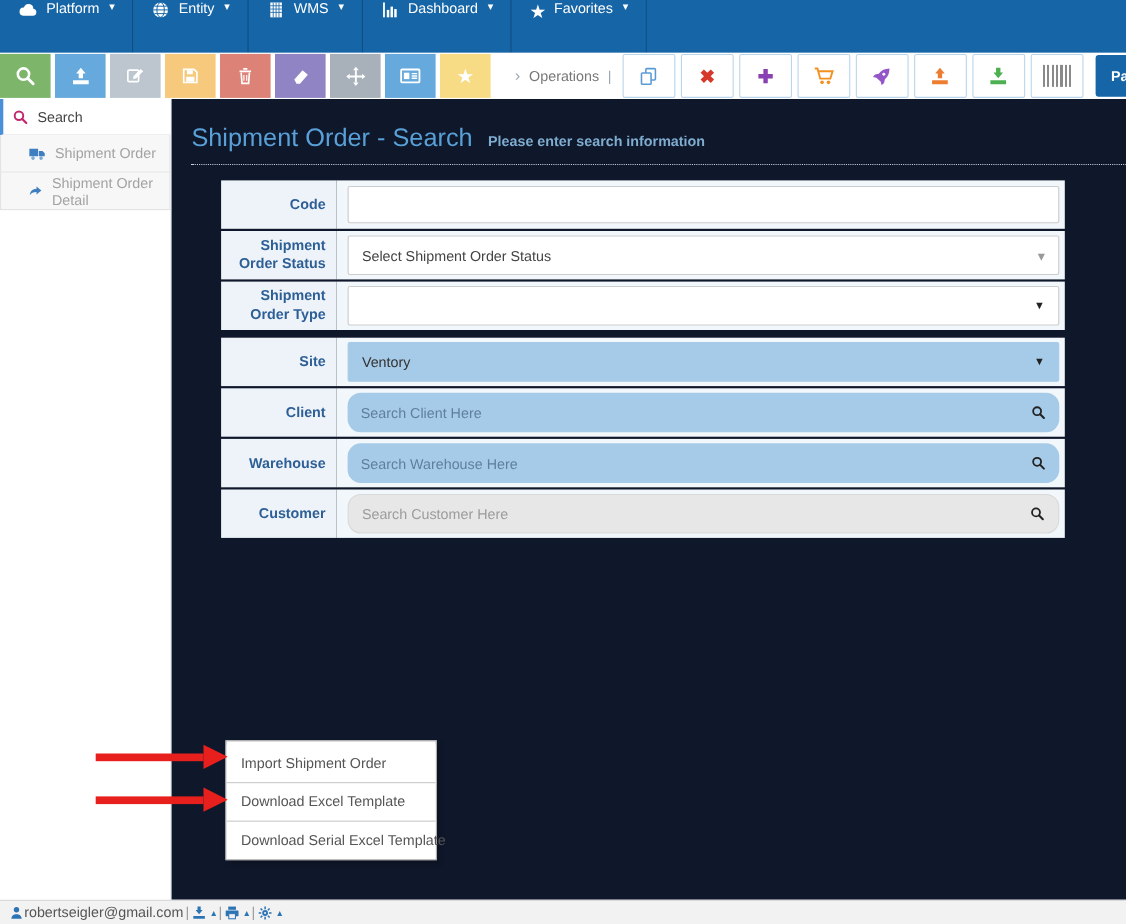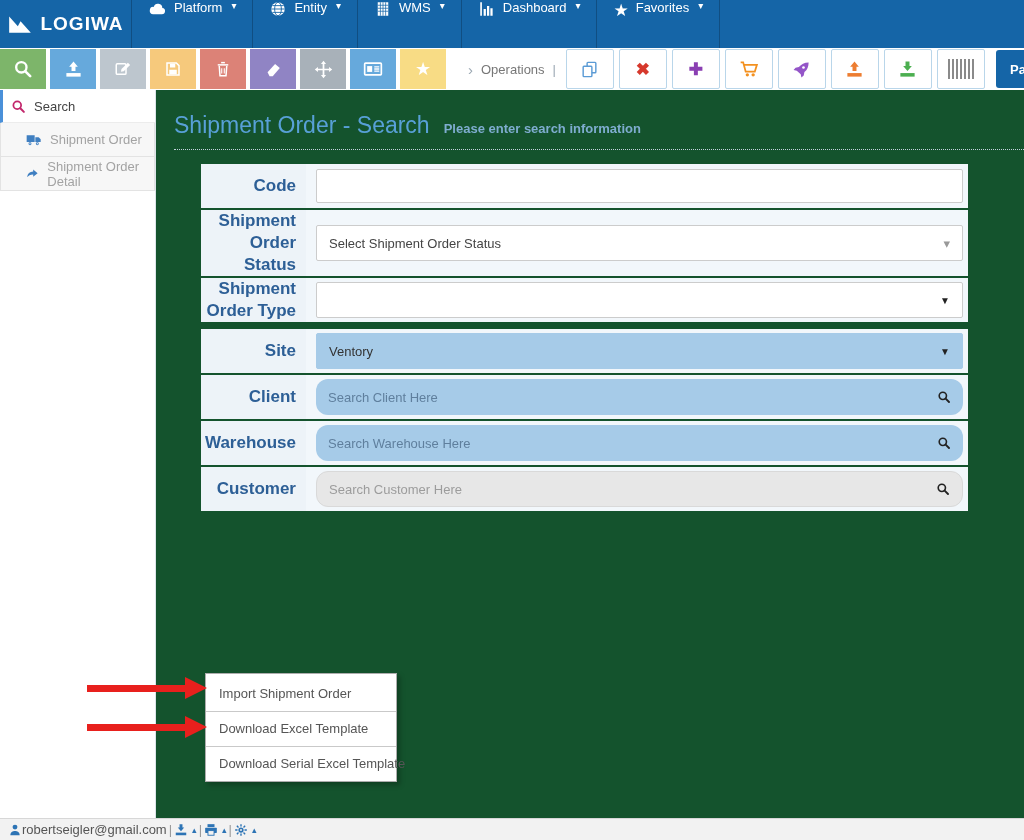--- a/index.html
+++ b/index.html
@@ -32,30 +32,30 @@
   .page-tips{height:38px;margin-left:6px;padding:0 14px;background:#1565a7;color:#fff;font-weight:bold;font-size:13px;border-radius:3px;display:flex;align-items:center;white-space:nowrap;cursor:pointer;}
 
   
   .body-row{position:absolute;left:0;top:90px;width:1024px;height:728px;display:flex;}
   .sidebar{width:155px;border-right:1px solid #dde4ea;background:#fff;flex:none;}
   .side-item{height:33px;display:flex;align-items:center;gap:8px;padding-left:25px;background:#f7f7f7;border:1px solid #e3e3e3;border-top:none;color:#a3a3a3;cursor:pointer;}
   .side-item.active{background:#fff;border:none;border-left:3px solid #4a90d9;border-bottom:1px solid #ececec;color:#444;height:32px;padding-left:8px;}
   .side-item .sic{color:#3f7fc1;}
   .side-item.active .sic{color:#c2266b;}
 
-  .main{flex:1;padding:0 0 0 18px;position:relative;background:#14532d;}
+  .main{flex:1;padding:0 0 0 18px;position:relative;background:#0f172a;}
   .title-row{margin-top:22px;display:flex;align-items:baseline;gap:14px;border-bottom:1px dotted #c3d2dc;padding-bottom:10px;padding-right:10px;}
   .page-title{color:#58a0d7;font-size:23px;font-weight:400;}
   .page-sub{color:#7fadd0;font-size:13px;font-weight:bold;}
 
   
   .form{margin:14px 0 0 27px;width:767px;}
   .frow{display:flex;margin-bottom:2px;min-height:44px;}
   .frow.gap-top{margin-top:7px;}
-  .flabel{width:105px;flex:none;background:#edf3f8;color:#2d5f96;font-weight:bold;font-size:17px;display:flex;align-items:center;justify-content:flex-end;text-align:right;padding-right:10px;line-height:1.3;box-sizing:border-box;}
+  .flabel{width:105px;flex:none;background:#edf3f8;color:#2d5f96;font-weight:bold;font-size:13px;display:flex;align-items:center;justify-content:flex-end;text-align:right;padding-right:10px;line-height:1.3;box-sizing:border-box;}
   .fcell{flex:1;background:#f2f7fb;display:flex;align-items:center;padding:4px 5px 4px 10px;box-sizing:border-box;}
   .fcell input{width:100%;height:34px;border:1px solid #cccccc;border-radius:2px;padding:0 10px;box-sizing:border-box;font-family:"Liberation Sans",sans-serif;font-size:13px;color:#444;background:#fff;outline:none;}
   .fi-select{width:100%;height:36px;background:#fff;border:1px solid #cccccc;border-radius:2px;display:flex;align-items:center;justify-content:space-between;padding:0 12px;box-sizing:border-box;color:#444;cursor:pointer;}
   .fi-select.blue{background:#a6cbe8;border-color:#a6cbe8;color:#333;}
   .caret-gray{color:#999;font-size:13px;}
   .caret-black{color:#222;font-size:10px;}
   .fi-search{width:100%;height:36px;border-radius:12px;display:flex;align-items:center;justify-content:space-between;padding:8px 12px;box-sizing:border-box;cursor:text;}
   .fi-search.blue{background:#a6cbe8;color:#5f7f9d;}
   .fi-search.gray{background:#e7e7e7;border:1px solid #d9d9d9;color:#9c9c9c;}
   .fi-search .mag{color:#222;}
@@ -197,26 +197,20 @@
       <path fill="currentColor" d="M12 7.5a4.5 4.5 0 1 0 0 9 4.5 4.5 0 0 0 0-9zm0 2.8a1.7 1.7 0 1 1 0 3.4 1.7 1.7 0 0 1 0-3.4z"></path>
       <g stroke="currentColor" stroke-width="2.4">
         <path d="M12 2v4M12 18v4M2 12h4M18 12h4M4.9 4.9l2.8 2.8M16.3 16.3l2.8 2.8M19.1 4.9l-2.8 2.8M7.7 16.3l-2.8 2.8"></path>
       </g>
     </symbol>
 </svg>
 
 <div class="page">
 
   <div class="navbar">
-    <div class="brand">
-      <svg class="ic" width="26" height="26" style="color:#fff">
-          <use href="#i-logo" xlink:href="#i-logo"></use>
-        </svg>
-      <span class="brand-name">LOGIWA</span>
-    </div>
     <div class="nav-item">
       <svg class="ic" width="19" height="19" style="color:#fff">
           <use href="#i-cloud" xlink:href="#i-cloud"></use>
         </svg>
       <span class="lbl">Platform</span>
       <span class="nav-caret">▾</span>
     </div>
     <div class="nav-item">
       <svg class="ic" width="18" height="18" style="color:#fff">
           <use href="#i-globe" xlink:href="#i-globe"></use>

